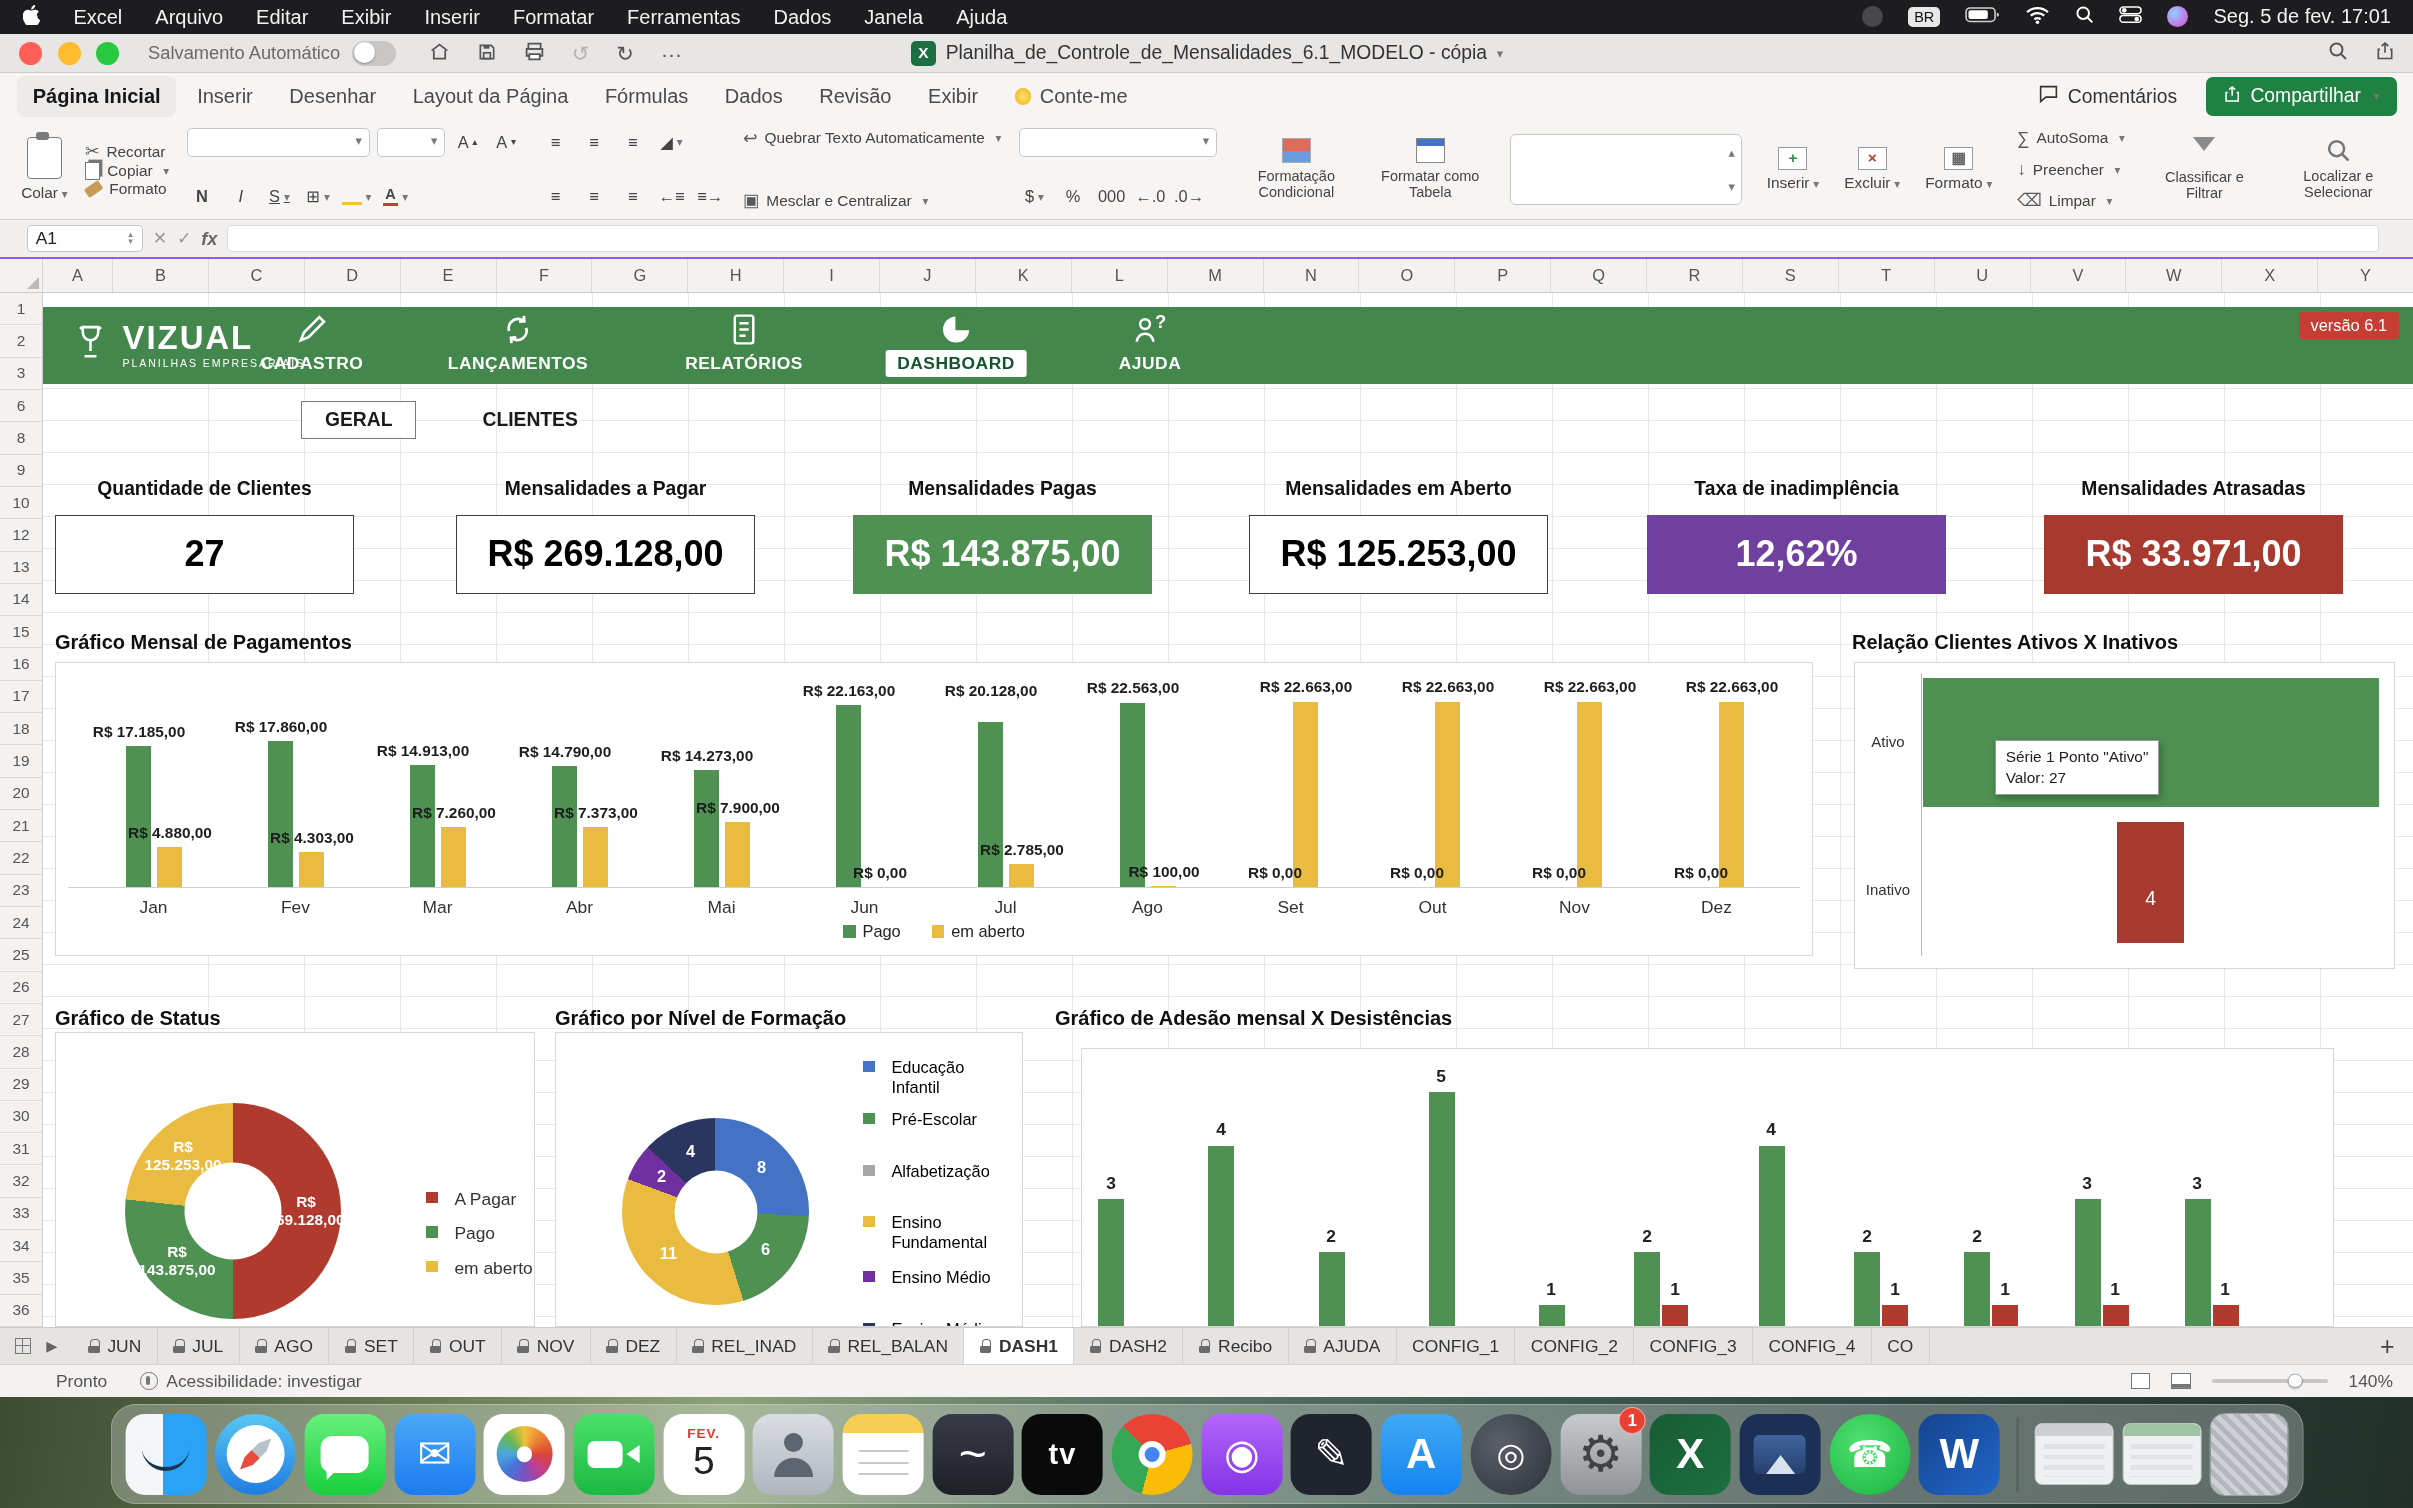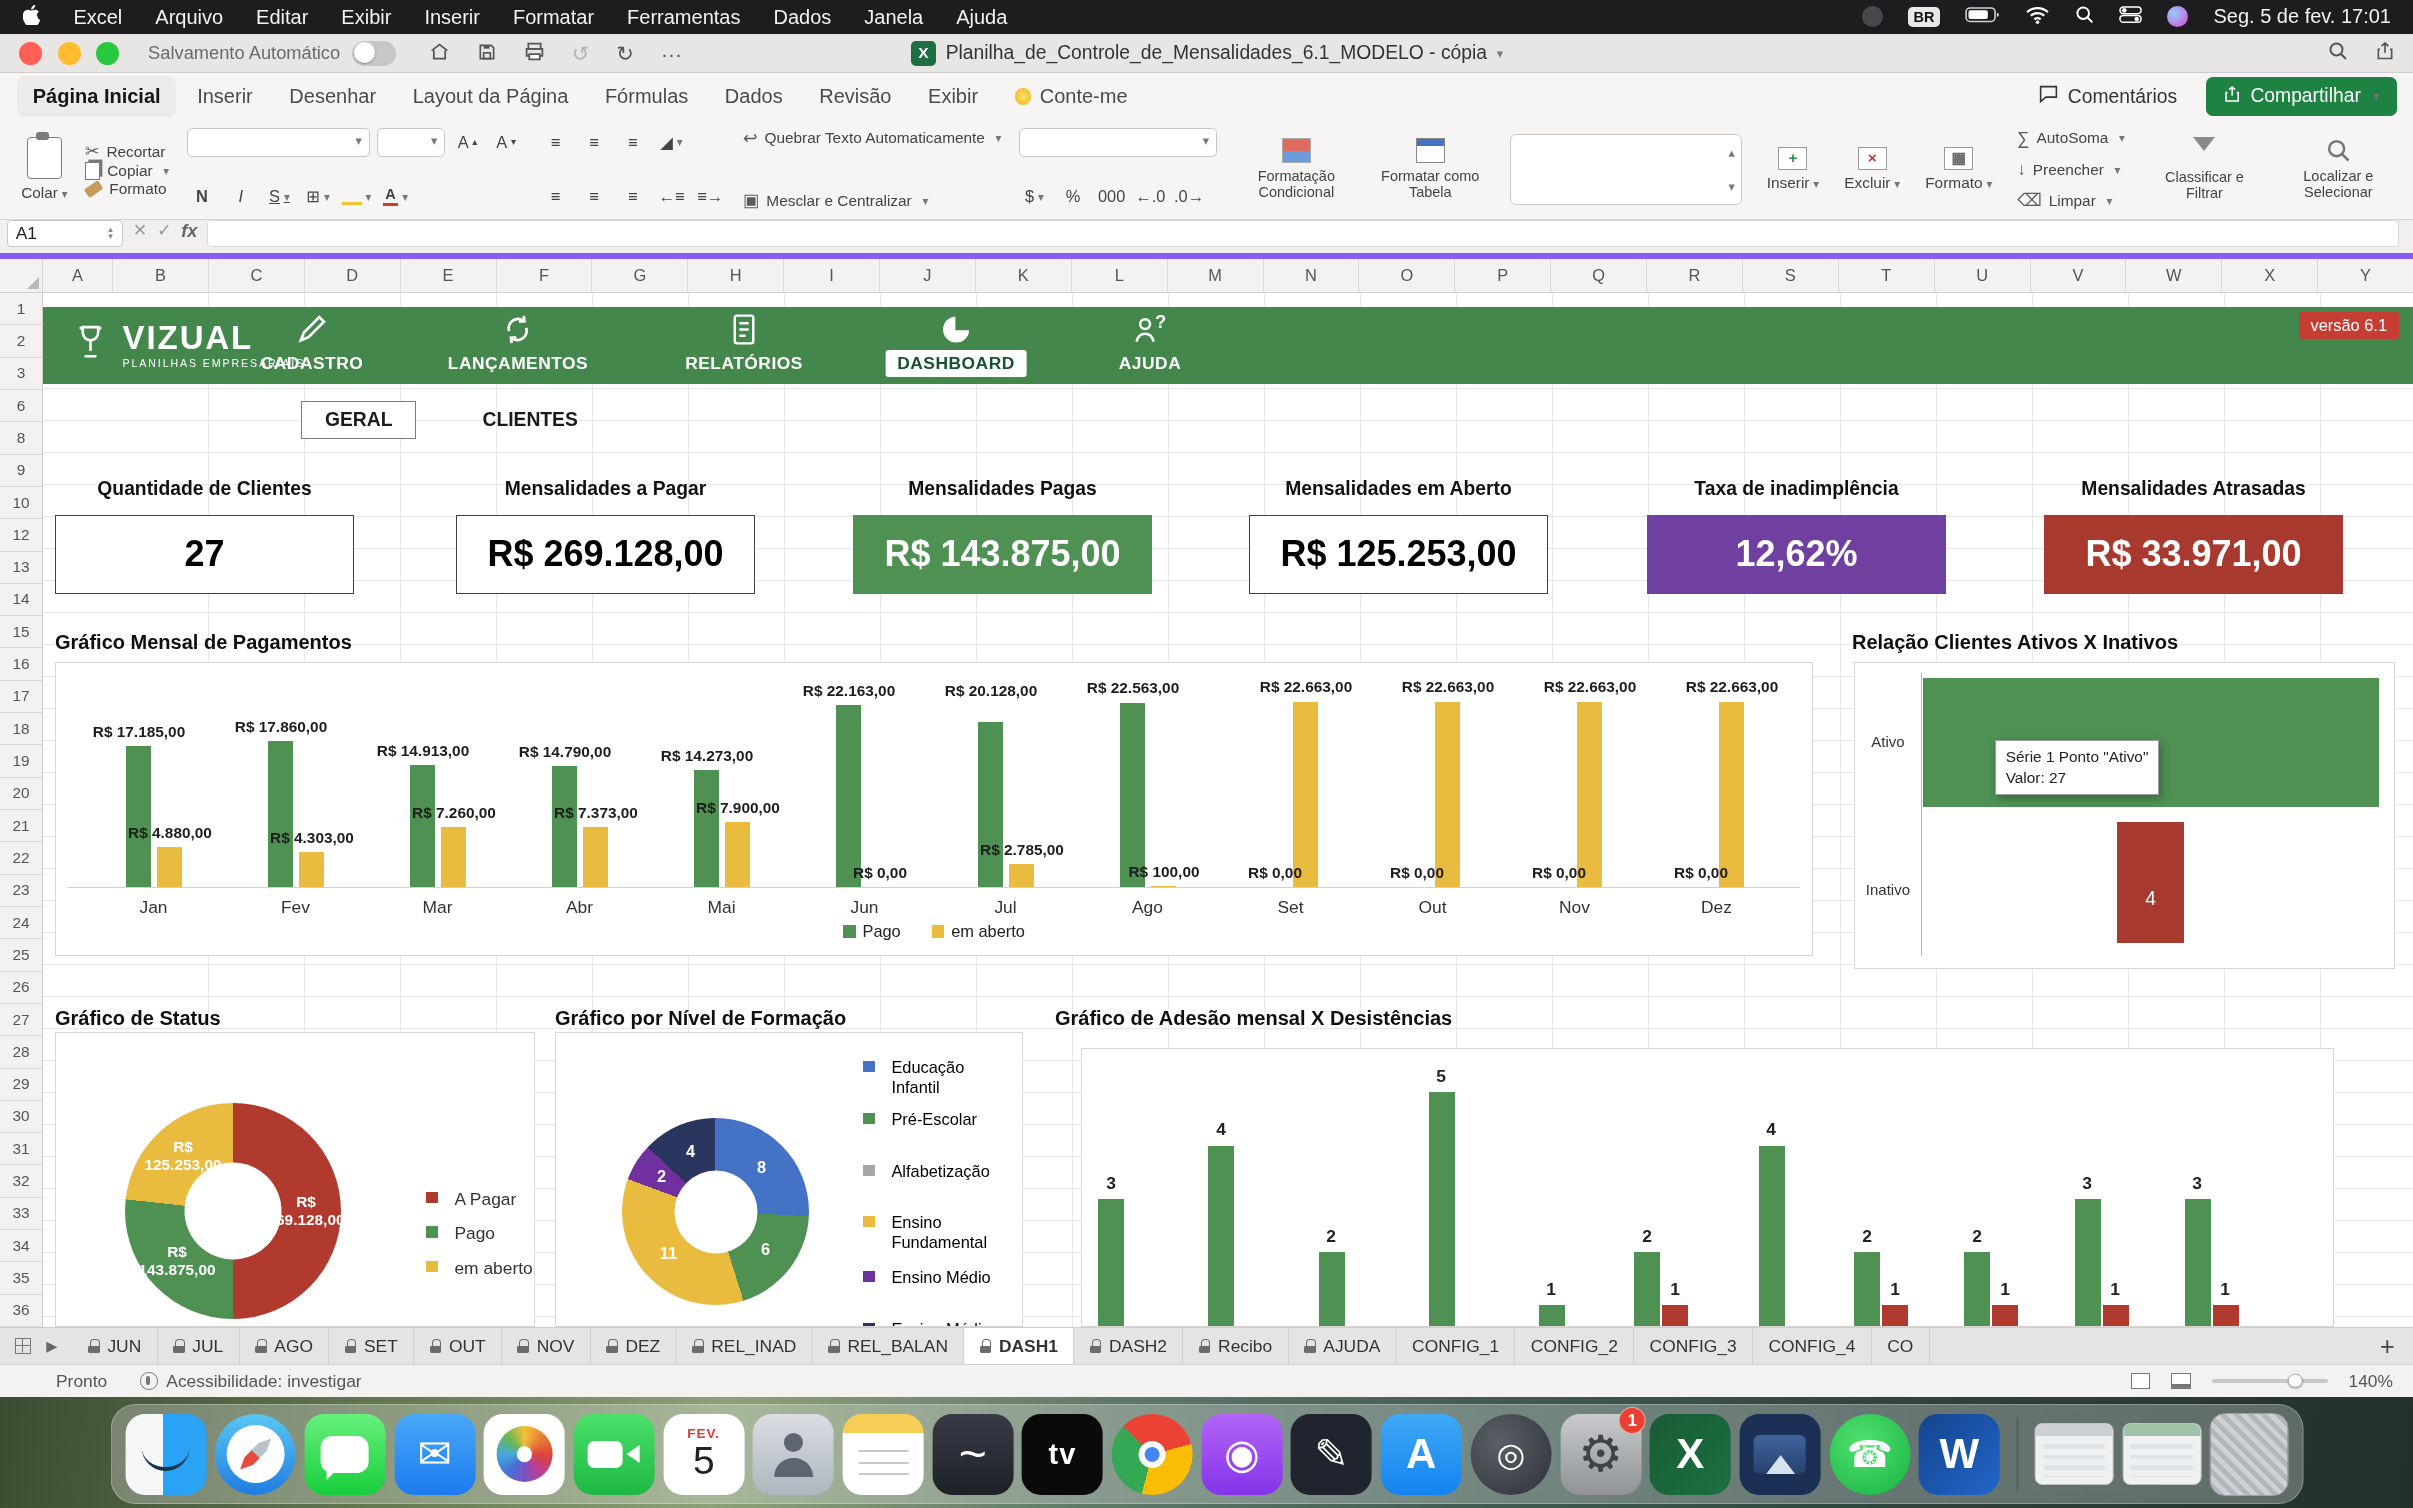--- a/index.html
+++ b/index.html
@@ -6,21 +6,21 @@
   body{font-family:"Liberation Sans",sans-serif;background:#222}
   .screen{width:2414px;height:1508px;position:relative;background:#fff;overflow:hidden}
 
   
   .menubar{height:34px;background:#1d1d1f;display:flex;align-items:center;color:#f2f2f2;font-size:20px;padding:0 23px}
   .mb-left{display:flex;align-items:center;gap:33px}
   .mb-item{white-space:nowrap}
   .mb-app{font-weight:normal}
   .mb-right{margin-left:auto;display:flex;align-items:center;gap:25px}
   .mb-dot{width:21px;height:21px;border-radius:50%;background:#48484c;display:inline-block}
-  .kb-lang{background:#e8e8e8;color:#111;font-size:14.5px;font-weight:bold;border-radius:4.8px;padding:1.9px 5.8px}
+  .kb-lang{background:#e8e8e8;color:#111;font-size:14.5px;font-weight:normal;border-radius:4.8px;padding:1.9px 5.8px}
   .siri{width:21px;height:21px;border-radius:50%;background:radial-gradient(circle at 35% 35%,#8fd0ff,#c86ee0 70%,#7b46c9)}
   .mb-clock{font-size:20px}
 
   
   .titlebar{height:39px;background:#e8e6e5;border-bottom:1px solid #cfcdcc;display:flex;align-items:center;padding:0 19.3px;position:relative}
   .traffic{display:flex;gap:15.4px}
   .traffic span{width:23px;height:23px;border-radius:50%;display:inline-block}
   .tl-red{background:#ff5f57}.tl-yellow{background:#febc2e}.tl-green{background:#28c840}
   .autosave{margin-left:29px;display:flex;align-items:center;gap:11.6px;font-size:18.3px;color:#6c6a69}
   .toggle{width:44px;height:25px;border-radius:12.6px;background:#c9c7c6;position:relative}
@@ -71,21 +71,21 @@
   .ic-table{width:29px;height:25px;border:1px solid #888;background:linear-gradient(#4472c4 0 6.8px,#fff 6.8px),repeating-linear-gradient(to right,transparent 0 8.7px,#bbb 8.7px 9.7px)}
   .gallery{width:241px;align-self:center;height:71px;background:#fff;border:1px solid #c9c7c6;border-radius:5.8px;position:relative}
   .gal-ar{position:absolute;right:5.8px;font-size:12.6px;color:#777}
   .gal-up{top:9.7px}.gal-dn{bottom:9.7px}
   .cellic{width:29px;height:23px;border:1px solid #999;background:#fff;display:flex;align-items:center;justify-content:center;font-weight:bold;font-size:15.4px}
   .cellic.ins{color:#2a8c46}.cellic.del{color:#c0392b}.cellic.fmt{color:#666}
   .ic-funnel{width:0;height:0;border:11.6px solid transparent;border-top:14.5px solid #8a8a8a;margin-bottom:1.9px}
   svg.mag{display:block}
 
   
-  .formulabar{height:39px;background:#f2f0ef;border-bottom:6px solid #8b5cf6;display:flex;align-items:flex-start;padding:0 7px;gap:9.7px}
+  .formulabar{height:39px;background:#f2f0ef;border-bottom:2px solid #8b5cf6;display:flex;align-items:center;padding:0 27px;gap:9.7px}
   .namebox{width:116px;height:27px;background:#fff;border:1px solid #c9c7c6;border-radius:3.9px;display:flex;align-items:center;justify-content:space-between;padding:0 7.7px;font-size:17.4px;color:#222}
   .stepper{display:flex;flex-direction:column;font-size:7.7px;color:#888;line-height:.9}
   .fbx{font-size:17.4px;color:#999}
   .fx{font-style:italic;font-weight:bold;color:#666;font-size:18.3px}
   .fb-input{flex:1;height:27px;background:#fff;border:1px solid #dcdad9;border-radius:3.9px;margin-right:7.7px}
 
   
   .colheaders{height:34px;display:flex;background:#f4f2f1;border-bottom:1px solid #cfcdcc;font-size:16.4px;color:#555}
   .corner{width:43px;border-right:1px solid #d8d6d5;position:relative;flex:0 0 43px}
   .corner::after{content:"";position:absolute;right:2.9px;bottom:2.9px;border-left:12.6px solid transparent;border-bottom:12.6px solid #bcbab9}

